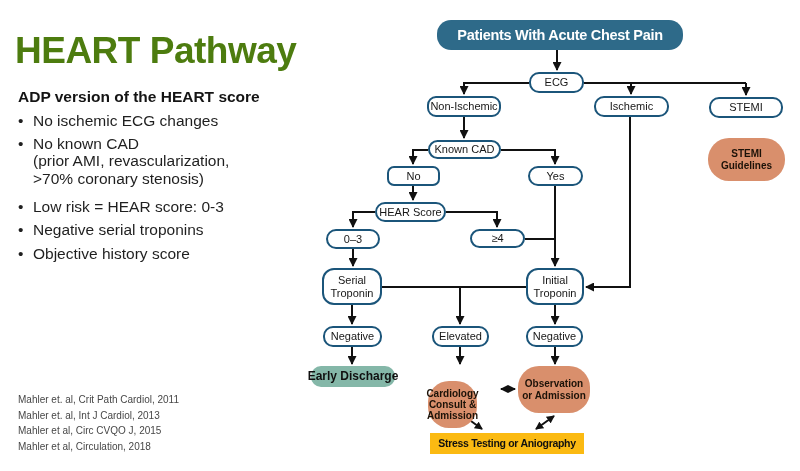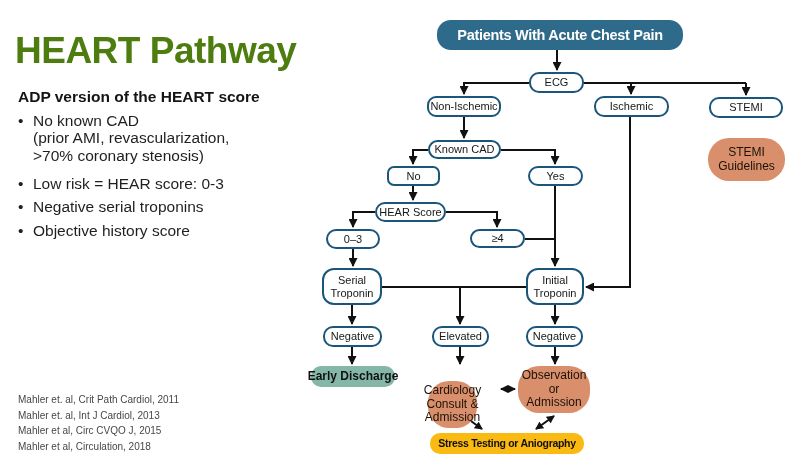--- a/index.html
+++ b/index.html
@@ -18,36 +18,37 @@
   .citations{position:absolute;left:18px;top:392px;font-size:10px;color:#474747;line-height:15.6px;}
 
   
   .arrows{position:absolute;left:0;top:0;z-index:1;}
   .node{position:absolute;z-index:2;display:flex;align-items:center;justify-content:center;
         text-align:center;background:#ffffff;border:2px solid #1b557a;border-radius:10px;
         font-size:11px;color:#171717;line-height:1.12;box-sizing:border-box;white-space:nowrap;}
   .node.wrap{white-space:normal;}
   .node.dark{background:#2e6a89;border:none;color:#ffffff;border-radius:14px;
              font-size:14.5px;font-weight:bold;letter-spacing:-0.3px;}
-  .node.orange{background:#d98f6c;border:none;border-radius:21px;font-weight:normal;
-               font-size:12px;color:#1c1208;}
+  .node.orange{background:#d98f6c;border:none;border-radius:21px;font-weight:bold;
+               font-size:10px;color:#1c1208;}
   .node.green{background:#84b7a8;border:none;border-radius:10px;font-weight:bold;
               font-size:12px;color:#101010;}
-  .node.yellow{background:#fbba12;border:none;border-radius:10px;font-weight:bold;
+  .node.yellow{background:#fbba12;border:none;border-radius:0;font-weight:bold;
                font-size:10.5px;color:#101010;letter-spacing:-0.3px;}
 </style>
 </head>
 <body>
 
 <div class="page">
 
   <div class="title">HEART Pathway</div>
   <div class="subtitle">ADP version of the HEART score</div>
 
   <div class="bullets">
+    <div class="bullet">No ischemic ECG changes</div>
     <div class="bullet" style="margin-bottom:0;">No known CAD</div>
     <div class="subline">(prior AMI, revascularization,</div>
     <div class="subline">&gt;70% coronary stenosis)</div>
     <div class="bullet mt11">Low risk = HEAR score: 0-3</div>
     <div class="bullet" style="margin-top:6px;">Negative serial troponins</div>
     <div class="bullet" style="margin-top:7px;">Objective history score</div>
   </div>
 
   <div class="citations">
     <div>Mahler et. al, Crit Path Cardiol, 2011</div>

